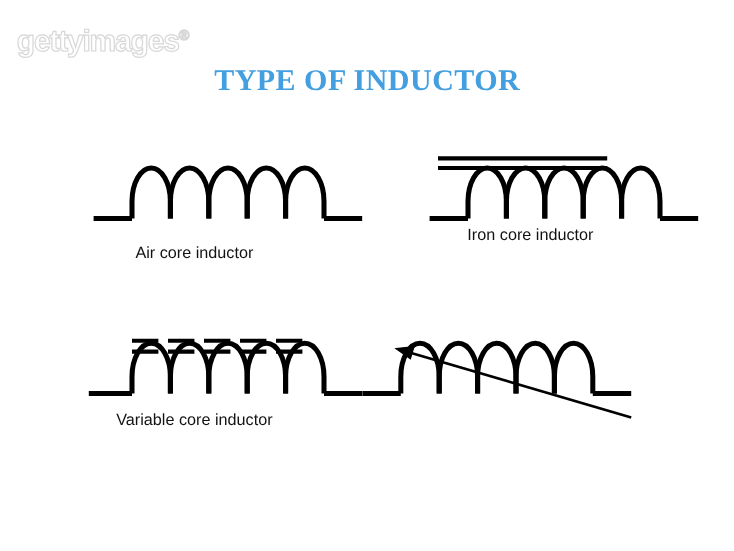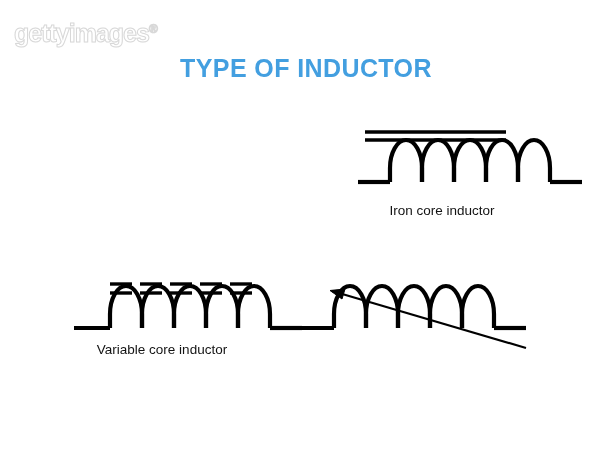--- a/index.html
+++ b/index.html
@@ -42,21 +42,21 @@
     vertical-align: super;
   }
 
   
   #page-title {
     position: absolute;
     left: 0;
     top: 54px;
     width: 612px;
     text-align: center;
-    font-family: Liberation Sans, sans-serif;
+    font-family: Liberation Serif, serif;
     font-size: 25px;
     font-weight: bold;
     letter-spacing: 0.4px;
     color: #439fe0;
     white-space: nowrap;
   }
 
   
   .cell {
     position: absolute;
@@ -80,33 +80,50 @@
     left: 0;
     width: 280px;
     text-align: center;
     font-family: "Liberation Sans", sans-serif;
     font-size: 13.5px;
     font-weight: normal;
     color: #131313;
     white-space: nowrap;
   }
   #cap-0 { top: 85px; }
-  #cap-1 { top: 99px; text-align: center; }
+  #cap-1 { top: 84px; text-align: center; }
   #cap-2 { top: 86px; }
   #cap-3 { top: 86px; }
 </style>
 </head>
 <body>
 
 <div id="stage">
 
   <div id="watermark"><span>gettyimages</span><span class="reg">®</span></div>
 
   <div id="page-title">TYPE OF INDUCTOR</div>
 
+  <div class="cell" id="cell-0">
+    <svg class="symbol-svg" width="280" height="150" viewBox="0 0 280 150">
+      <g fill="none" stroke="#000000" stroke-width="4.2" stroke-linecap="butt">
+
+        <path d="M56,64 L88,64"></path>
+
+        <path d="M88,64 L88,50 A16,28 0 0 1 120,50 L120,64"></path>
+        <path d="M120,64 L120,50 A16,28 0 0 1 152,50 L152,64"></path>
+        <path d="M152,64 L152,50 A16,28 0 0 1 184,50 L184,64"></path>
+        <path d="M184,64 L184,50 A16,28 0 0 1 216,50 L216,64"></path>
+        <path d="M216,64 L216,50 A16,28 0 0 1 248,50 L248,64"></path>
+
+        <path d="M248,64 L280,64"></path>
+      </g>
+    </svg>
+    <div class="caption" id="cap-0">Air core inductor</div>
+  </div>
 
   <div class="cell" id="cell-1">
     <svg class="symbol-svg" width="280" height="150" viewBox="0 0 280 150">
       <g fill="none" stroke="#000000" stroke-width="4.2" stroke-linecap="butt">
         <path d="M56,78 L88,78"></path>
         <path d="M88,78 L88,64 A16,28 0 0 1 120,64 L120,78"></path>
         <path d="M120,78 L120,64 A16,28 0 0 1 152,64 L152,78"></path>
         <path d="M152,78 L152,64 A16,28 0 0 1 184,64 L184,78"></path>
         <path d="M184,78 L184,64 A16,28 0 0 1 216,64 L216,78"></path>
         <path d="M216,78 L216,64 A16,28 0 0 1 248,64 L248,78"></path>

